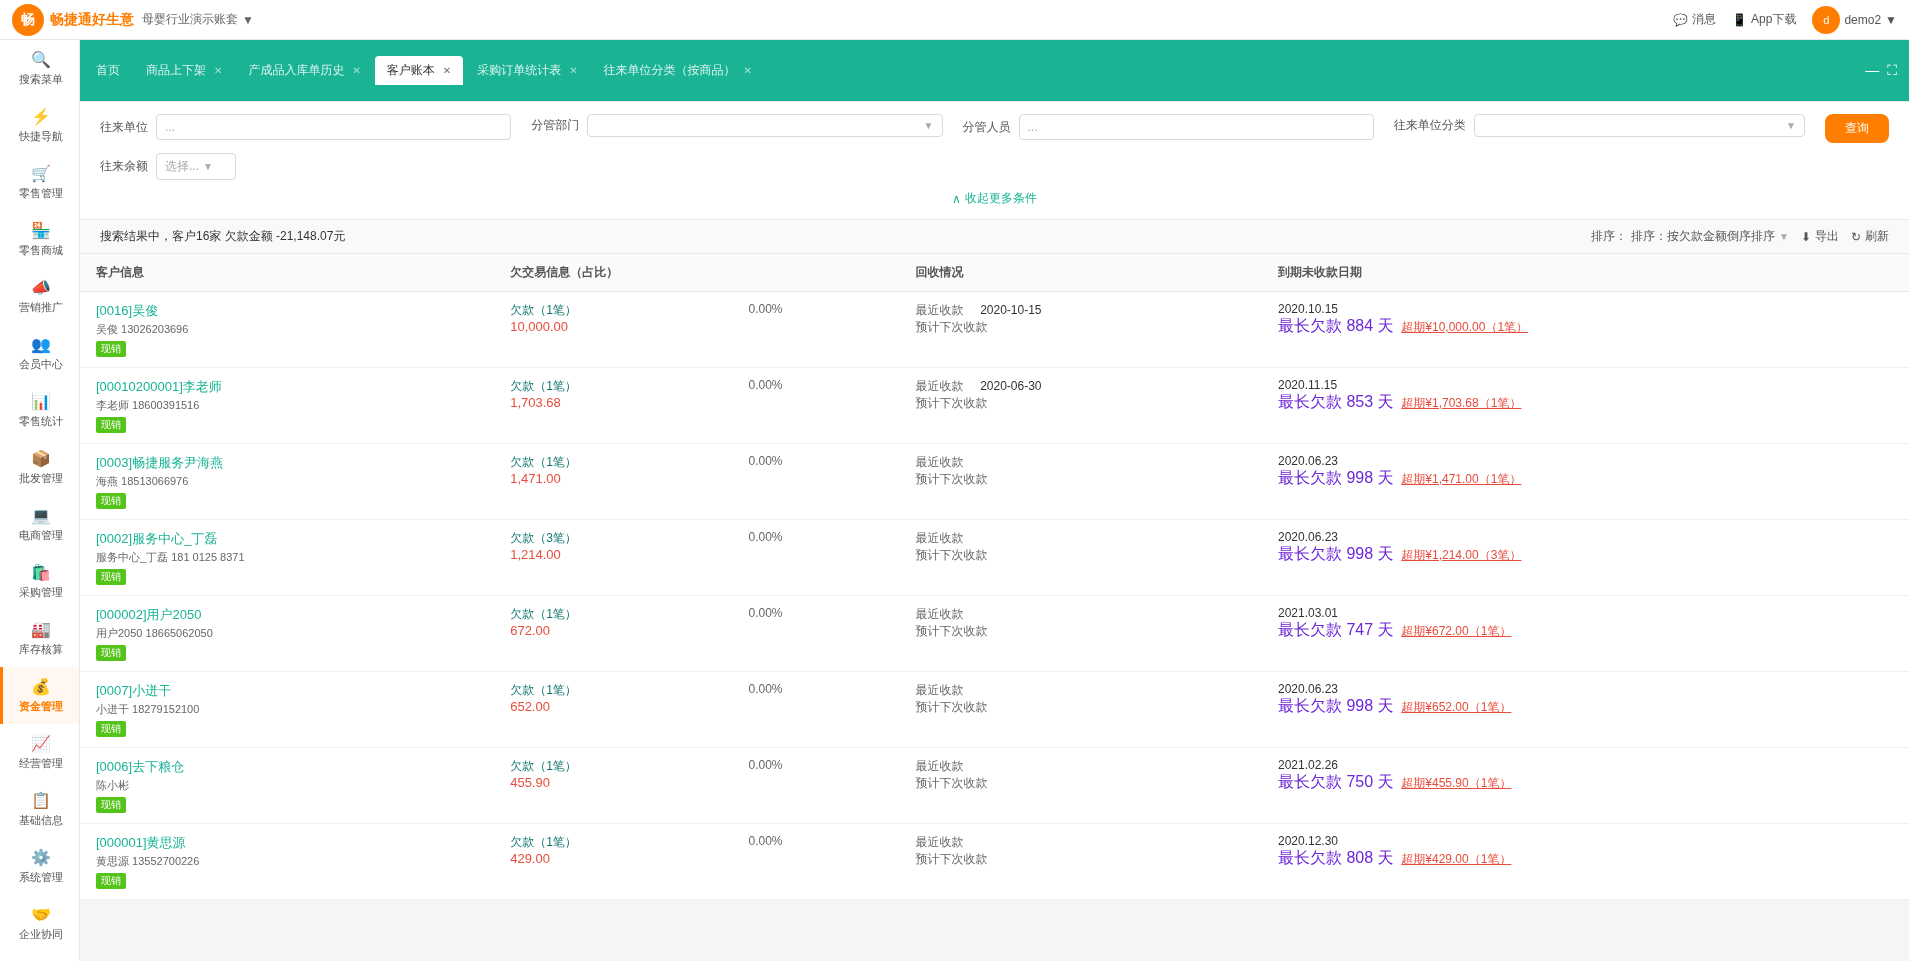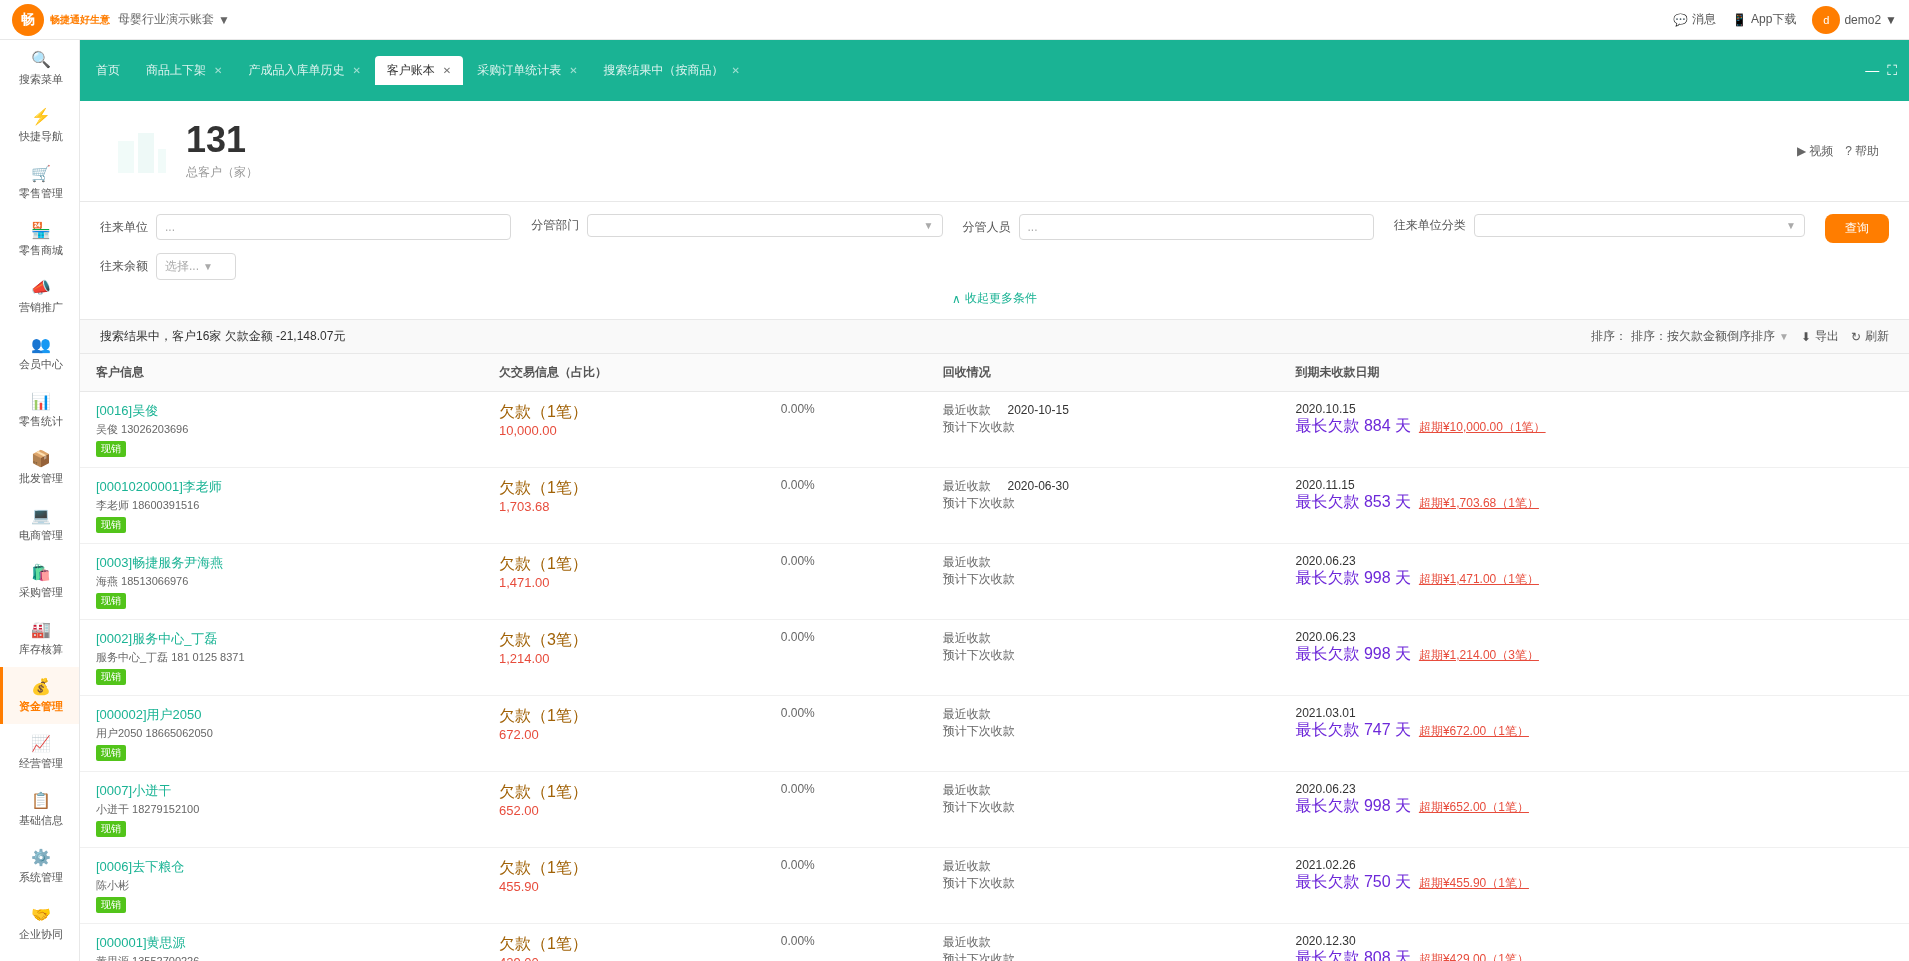--- a/index.html
+++ b/index.html
@@ -3,21 +3,21 @@
   <meta charset="utf-8">
   <style>
     * { margin: 0; padding: 0; box-sizing: border-box; }
     body { font-family: 'Microsoft YaHei', SimSun, sans-serif; font-size: 12px; background: #f0f2f5; color: #333; overflow-x: hidden; }
 
     
     .top-bar { height: 40px; background: #fff; display: flex; align-items: center; justify-content: space-between; padding: 0 12px; border-bottom: 1px solid #e8e8e8; }
     .top-bar-left { display: flex; align-items: center; gap: 8px; }
     .logo-area { display: flex; align-items: center; gap: 6px; }
     .logo-icon { width: 32px; height: 32px; background: #ff7d00; border-radius: 50%; display: flex; align-items: center; justify-content: center; color: white; font-size: 14px; font-weight: bold; }
-    .app-name { color: #ff7d00; font-size: 10px; font-weight: bold; }
+    .app-name { color: #ff7d00; font-size: 14px; font-weight: bold; }
     .industry-select { color: #666; font-size: 12px; display: flex; align-items: center; gap: 4px; cursor: pointer; }
     .top-bar-right { display: flex; align-items: center; gap: 16px; }
     .top-nav-item { display: flex; align-items: center; gap: 4px; color: #555; font-size: 12px; cursor: pointer; }
     .avatar { width: 28px; height: 28px; border-radius: 50%; background: #ff7d00; display: flex; align-items: center; justify-content: center; color: white; font-size: 11px; }
 
     
     .layout { display: flex; height: calc(100vh - 40px); }
     .sidebar { width: 80px; background: #fff; border-right: 1px solid #e8e8e8; display: flex; flex-direction: column; overflow-y: auto; }
     .sidebar-item { padding: 10px 4px; text-align: center; cursor: pointer; color: #555; font-size: 11px; border-left: 3px solid transparent; }
     .sidebar-item.active { background: #fff7f0; color: #ff7d00; border-left-color: #ff7d00; font-weight: bold; }
@@ -68,21 +68,21 @@
 
     
     .data-table { width: 100%; background: #fff; border-collapse: collapse; }
     .data-table thead th { padding: 10px 16px; background: #fafafa; border-bottom: 1px solid #e8e8e8; font-weight: 600; color: #555; font-size: 12px; text-align: left; }
     .data-table tbody tr { border-bottom: 1px solid #f0f0f0; }
     .data-table tbody td { padding: 10px 16px; vertical-align: top; font-size: 12px; }
     .customer-name { color: #1ab394; cursor: pointer; font-size: 13px; }
     .customer-sub { color: #666; font-size: 11px; margin-top: 2px; }
     .tag-xian { background: #52c41a; color: white; font-size: 10px; padding: 1px 5px; border-radius: 2px; margin-top: 4px; display: inline-block; }
     .debt-amount { color: #e74c3c; font-size: 13px; font-weight: 500; }
-    .debt-count { color: #a16207; font-size: 16px; }
+    .debt-count { color: #0f766e; font-size: 12px; }
     .debt-ratio { color: #666; font-size: 12px; margin-left: 12px; }
     .recovery-info { color: #666; font-size: 12px; }
     .recovery-date { color: #333; }
     .overdue-days { color: #6d28d9; font-size: 16px; }
     .overdue-link { color: #e74c3c; cursor: pointer; text-decoration: underline; }
     .select-box { border: 1px solid #d9d9d9; border-radius: 4px; padding: 4px 8px; font-size: 12px; display: flex; align-items: center; gap: 4px; cursor: pointer; background: white; min-width: 80px; }
     .arrow-down { color: #aaa; font-size: 10px; }
 
     .table-container { overflow-x: auto; }
   </style>
@@ -207,58 +207,35 @@
       </div>
       <div class="tab active">
         <span>客户账本</span>
         <span class="close-btn">✕</span>
       </div>
       <div class="tab">
         <span>采购订单统计表</span>
         <span class="close-btn">✕</span>
       </div>
       <div class="tab">
-        <span>搜索结果中（按商品）</span>
+        <span>往来单位分类（按商品）</span>
         <span class="close-btn">✕</span>
       </div>
       <div class="tab-actions">
         <span style="cursor:pointer;">—</span>
         <span style="cursor:pointer;">⛶</span>
       </div>
     </div>
 
     <div class="content-area">
 
       <div class="stats-row">
 
 
 
-        <div class="stat-card">
-          <div class="stat-icon">
-            <svg width="60" height="60" viewBox="0 0 60 60">
-              <rect x="8" y="20" width="16" height="32" fill="#1ab394" opacity="0.2"></rect>
-              <rect x="28" y="12" width="16" height="40" fill="#1ab394" opacity="0.25"></rect>
-              <rect x="48" y="28" width="8" height="24" fill="#1ab394" opacity="0.2"></rect>
-            </svg>
-          </div>
-          <div class="stat-info">
-            <div class="stat-number dark">131</div>
-            <div class="stat-label">总客户（家）</div>
-          </div>
-          <div class="stat-card-actions">
-            <div class="stat-action-btn">
-              <span>▶</span>
-              <span>视频</span>
-            </div>
-            <div class="stat-action-btn">
-              <span>?</span>
-              <span>帮助</span>
-            </div>
-          </div>
-        </div>
       </div>
 
       <div class="filter-area">
         <div class="filter-row">
           <div class="filter-item">
             <span class="filter-label">往来单位</span>
             <div class="filter-input">
               <span style="color:#aaa;">...</span>
             </div>
           </div>

